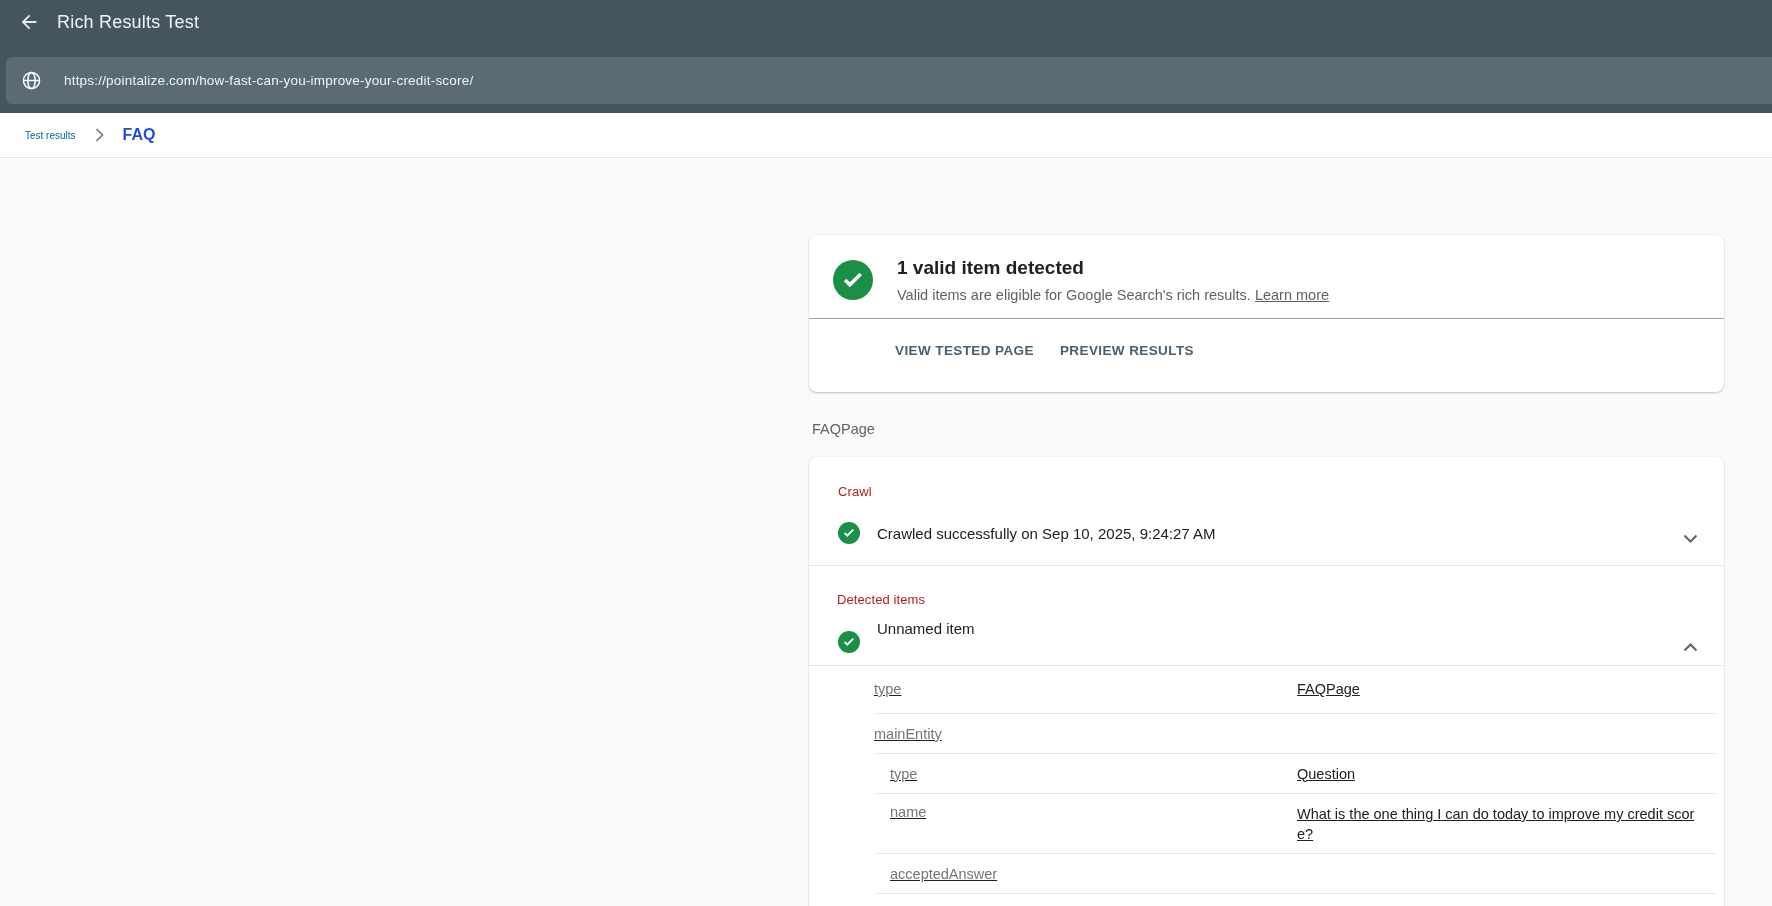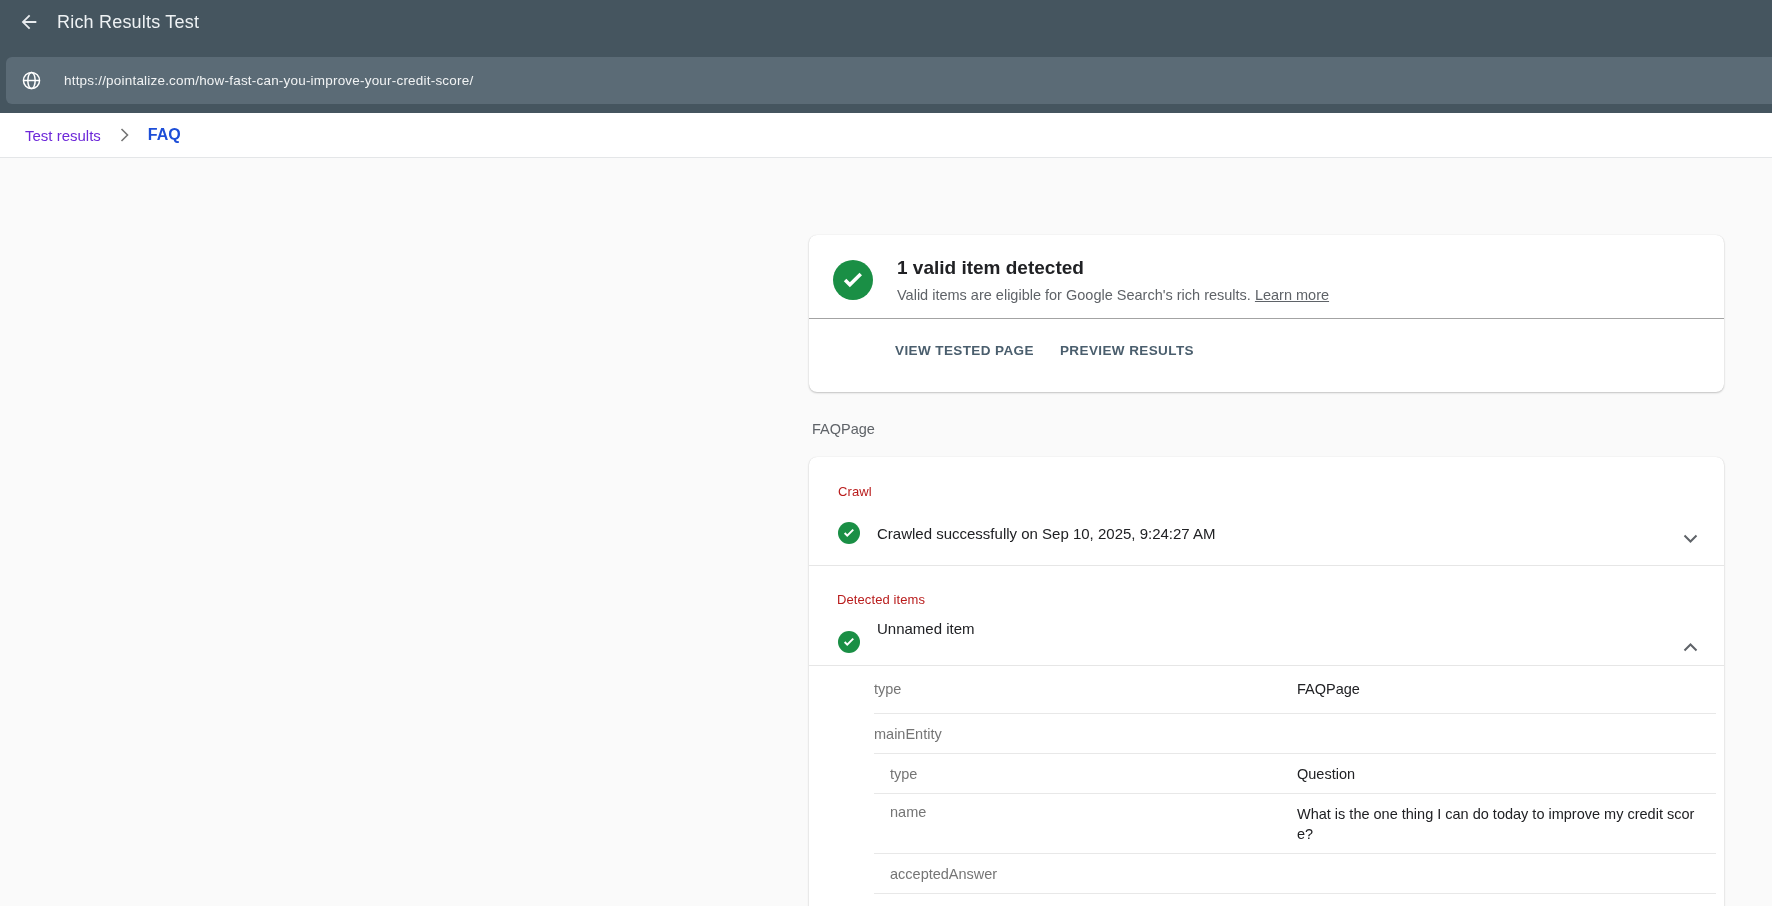--- a/index.html
+++ b/index.html
@@ -39,21 +39,21 @@
     margin-left:22px; font-size:13.5px; color:#f1f3f4; letter-spacing:.2px;
     white-space:nowrap;
   }
 
   
   .breadcrumb-bar {
     position:absolute; top:113px; left:0; width:1772px; height:45px;
     background:#ffffff; border-bottom:1px solid #e4e6e8;
     display:flex; align-items:center; padding-left:25px;
   }
-  .crumb-root { font-size:15px; color:#6d28d9; cursor:pointer; }
+  .crumb-root { font-size:10px; color:#0369a1; cursor:pointer; }
   .crumb-sep { margin:0 19px; display:flex; }
   .crumb-current { font-size:16px; color:#1d4ed8; font-weight:700; }
 
   
   .card {
     position:absolute; left:809px; width:915px; background:#fff;
     border-radius:8px; box-shadow:0 1px 2px rgba(0,0,0,.22), 0 0 1px rgba(0,0,0,.12);
   }
   .summary-card { top:235px; height:157px; }
   .summary-main { position:relative; height:93px; }
@@ -94,21 +94,21 @@
   .hdiv { position:absolute; left:0; right:0; height:1px; background:#e6e6e6; }
   .div-crawl { top:108px; }
   .detected-label { position:absolute; left:28px; top:135px; }
   .item-row {
     position:absolute; top:163px; left:0; right:0; height:44px;
     display:flex; align-items:flex-start; padding-left:68px; cursor:pointer;
   }
   .div-item { top:208px; }
 
   
-  .prop-table { position:absolute; top:208px; left:65px; right:8px; }
+  .prop-table { position:absolute; top:208px; left:65px; right:8px;text-decoration:underline; }
   .prow {
     display:flex; align-items:center;
     border-bottom:1px solid #e8e8e8;
   }
   .prow .k { width:423px; font-size:14.5px; color:#757575; flex:0 0 auto; }
   .prow.indent .k { padding-left:16px; }
   .prow .v { width:412px; font-size:14.5px; color:#202124; line-height:20px; }
   .h48 { height:49px; }
   .h40 { height:40px; }
   .h60 { height:60px; align-items:flex-start; padding-top:10px; }

